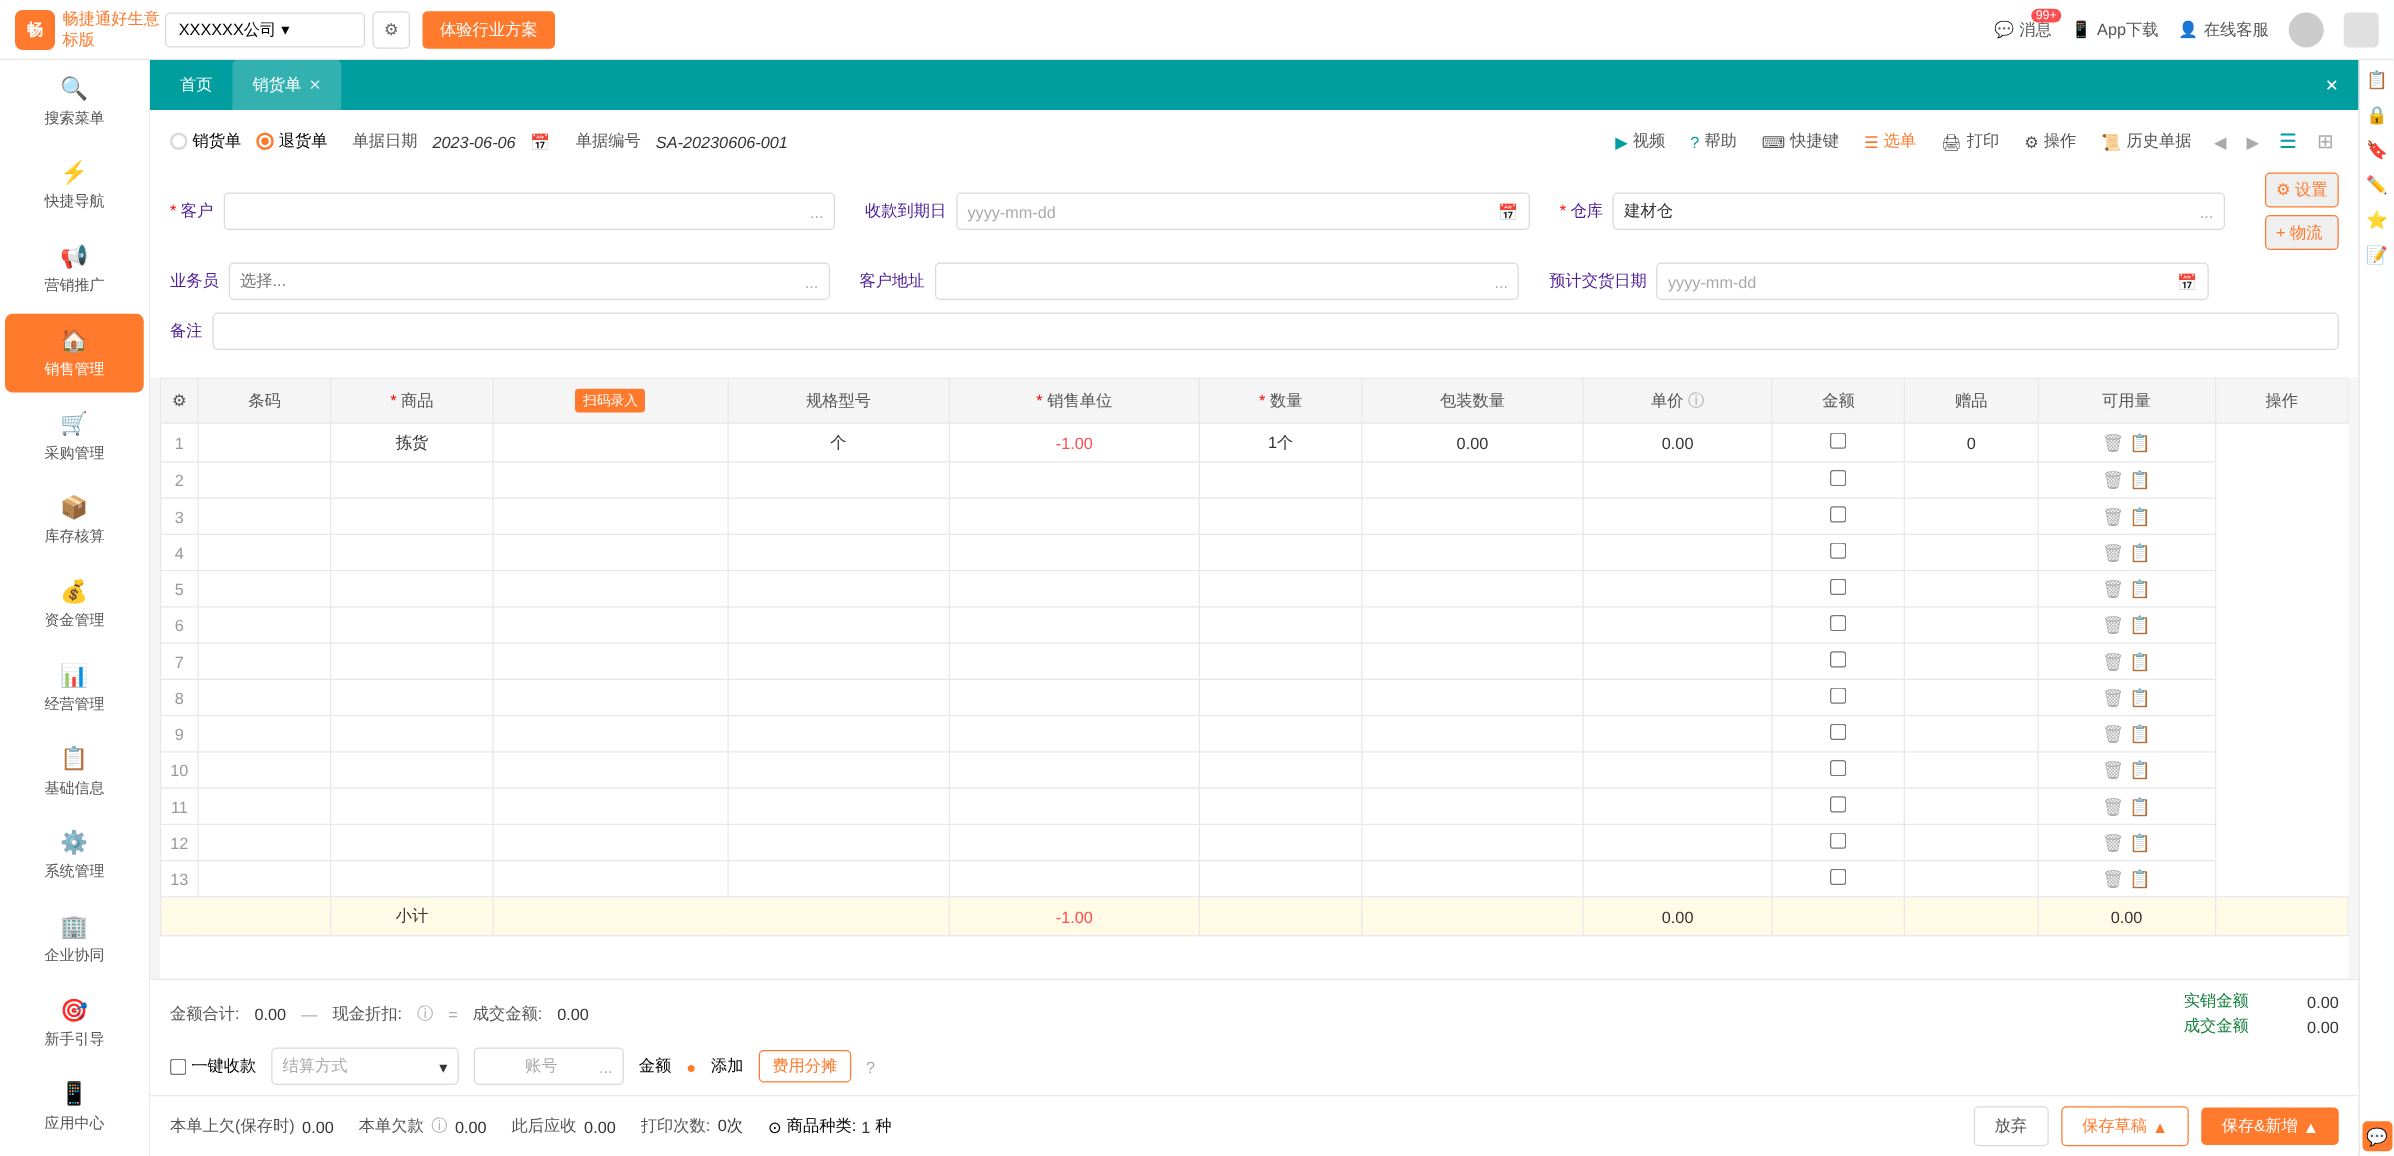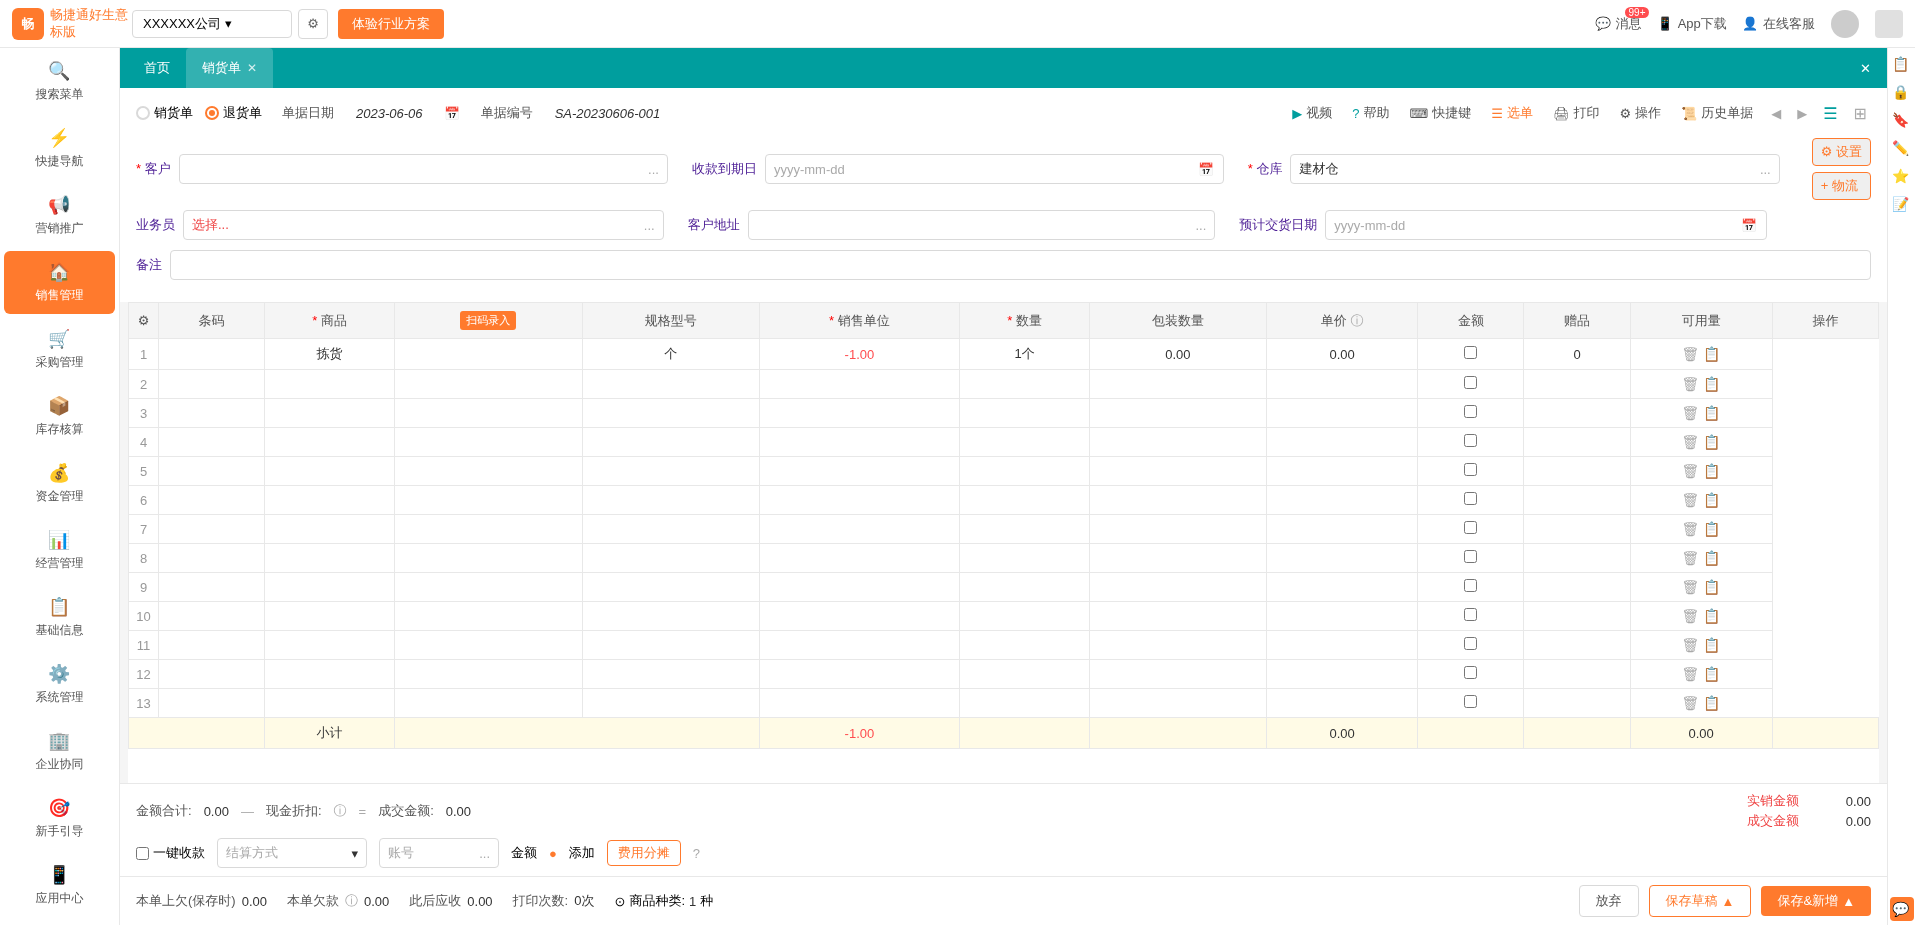--- a/index.html
+++ b/index.html
@@ -131,21 +131,21 @@
       gap: 20px;
     }
     .radio-group { display: flex; align-items: center; gap: 12px; }
     .radio-item { display: flex; align-items: center; gap: 4px; cursor: pointer; }
     .radio-dot {
       width: 14px; height: 14px; border-radius: 50%; border: 2px solid #d9d9d9;
       display: flex; align-items: center; justify-content: center;
     }
     .radio-dot.checked { border-color: #ff7a2d; }
     .radio-dot.checked::after { content: ''; width: 6px; height: 6px; border-radius: 50%; background: #ff7a2d; }
-    .date-field { display: flex; align-items: center; gap: 22px; }
+    .date-field { display: flex; align-items: center; gap: 12px; }
     .field-label { color: #555; }
     .field-value { color: #333; font-weight: 500; font-style: italic; }
     .cal-icon { color: #aaa; }
     .toolbar-right {
       margin-left: auto;
       display: flex; align-items: center; gap: 8px;
     }
     .toolbar-btn {
       display: flex; align-items: center; gap: 4px; cursor: pointer;
       color: #555; font-size: 12px; padding: 4px 6px;
@@ -274,21 +274,21 @@
       background: #ff7a2d; color: white; border: none;
       border-radius: 4px; padding: 6px 16px; cursor: pointer;
       display: flex; align-items: center; gap: 4px;
     }
     .total-summary {
       margin-left: auto;
       display: flex; flex-direction: column; gap: 2px;
       text-align: right;
     }
     .total-summary .row { display: flex; align-items: center; gap: 12px; justify-content: flex-end; }
-    .total-summary .lbl { color: #ef4444; }
+    .total-summary .lbl { color: #15803d; }
     .total-summary .num { color: #333; font-weight: 500; min-width: 60px; }
 
     
     .right-panel {
       width: 28px;
       background: #fff;
       border-left: 1px solid #e8e8e8;
       display: flex;
       flex-direction: column;
       align-items: center;
@@ -510,21 +510,21 @@
           <div class="action-btns">
             <button class="setting-btn">⚙ 设置</button>
             <button class="logistics-btn">+ 物流</button>
           </div>
         </div>
 
         <div class="form-row">
           <div class="field-group" style="flex:2;">
             <label>业务员</label>
             <div class="field-input">
-              <span style="color:#ef4444;">选择...</span>
+              <span style="color:#737373;">选择...</span>
               <span class="dots">...</span>
             </div>
           </div>
           <div class="field-group" style="flex:2;">
             <label>客户地址</label>
             <div class="field-input">
               <span style="color:#aaa;"></span>
               <span class="dots">...</span>
             </div>
           </div>
@@ -861,21 +861,21 @@
         <div class="transaction-row">
           <div class="checkbox-item">
             <input type="checkbox" style="">
             <span>一键收款</span>
           </div>
           <div class="field-input" style="min-width:100px;max-width:150px;">
             <span style="color:#aaa;">结算方式</span>
             <span>▾</span>
           </div>
           <div class="field-input" style="min-width:80px;max-width:120px;">
-            <span style="color:#aaa;">账号</span>
+            <span style="color:#aaa;margin-left:32px;">账号</span>
             <span class="dots">...</span>
           </div>
           <span>金额</span>
           <span style="color:#ff7a2d;">●</span>
           <span>添加</span>
           <button class="tag-btn">费用分摊</button>
           <span class="info-icon">?</span>
         </div>
       </div>
 

